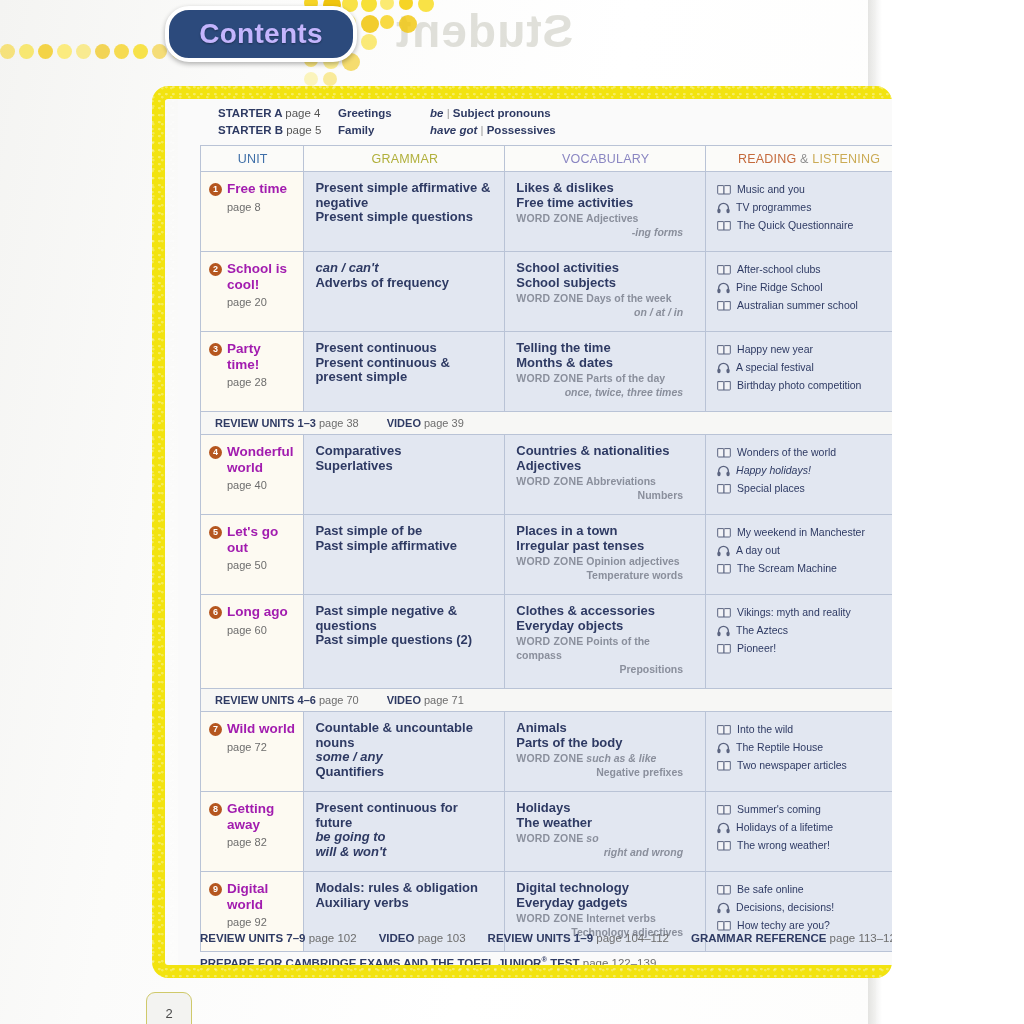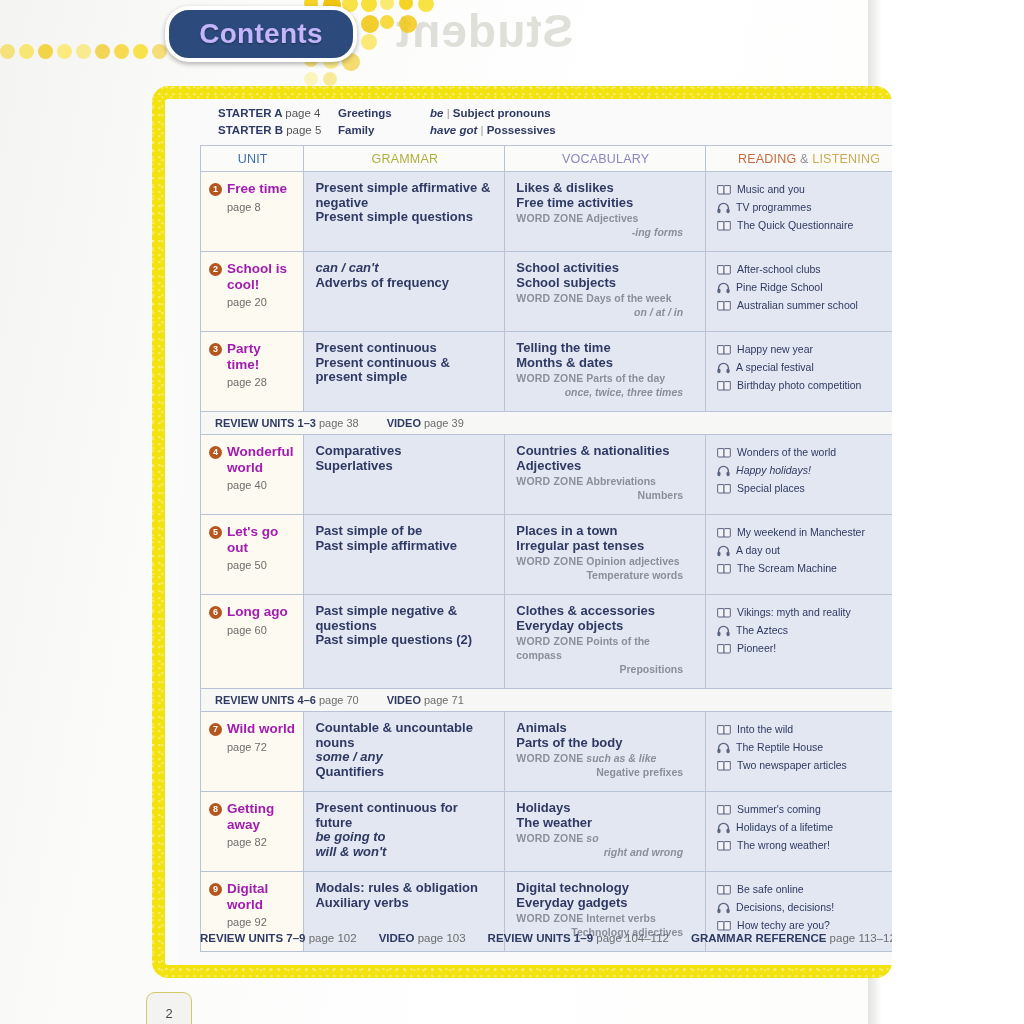--- a/index.html
+++ b/index.html
@@ -787,20 +787,21 @@
                 </span>
                 <span class="txt">How techy are you?</span>
               </div>
             </td>
           </tr>
         </tbody>
     </table>
 
     <div class="footer" id="footer">
         <div class="f-line"><b>REVIEW UNITS</b> <b>7–9</b> <span class="pg">page 102</span><span class="gap"></span><b>VIDEO</b> <span class="pg">page 103</span><span class="gap"></span><b>REVIEW UNITS</b> <b>1–9</b> <span class="pg">page 104–112</span><span class="gap"></span><b>GRAMMAR REFERENCE</b> <span class="pg">page 113–12</span></div>
+        <div class="f-line"><b>PREPARE FOR CAMBRIDGE EXAMS AND THE TOEFL JUNIOR<span class="sup">®</span> TEST</b> <span class="pg">page 122–139</span></div>
       </div>
 
   </div>
 
   <div class="pagenum">
     <span>2</span>
   </div>
 
 </div>
 

